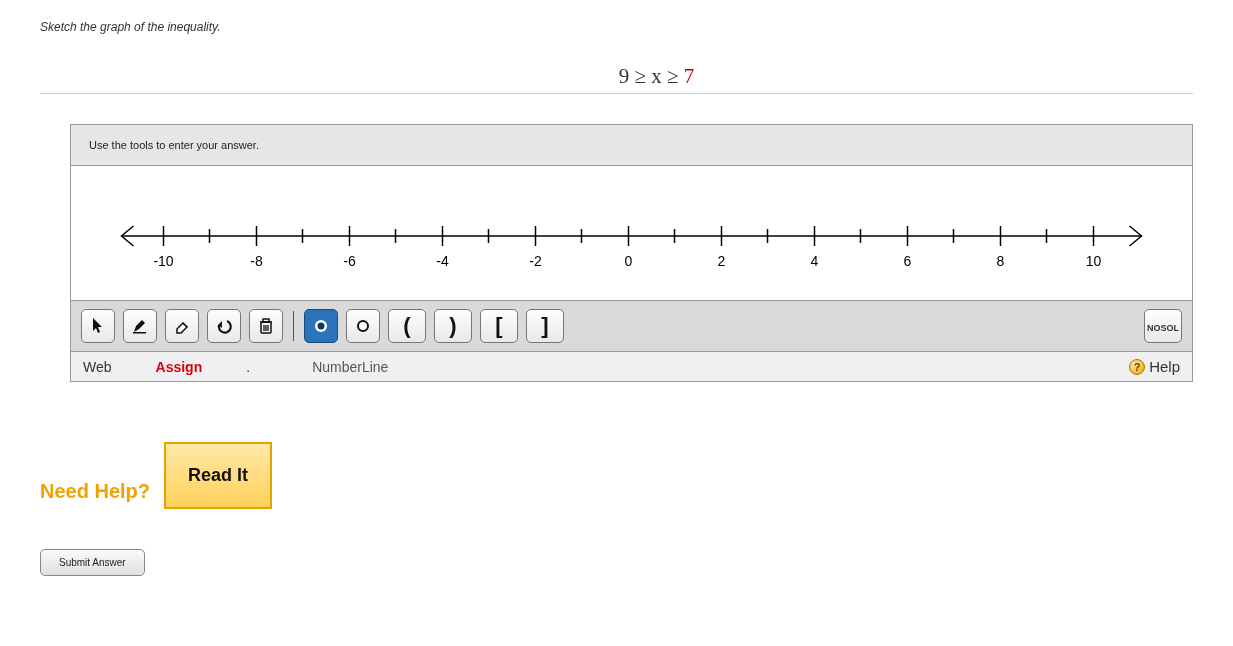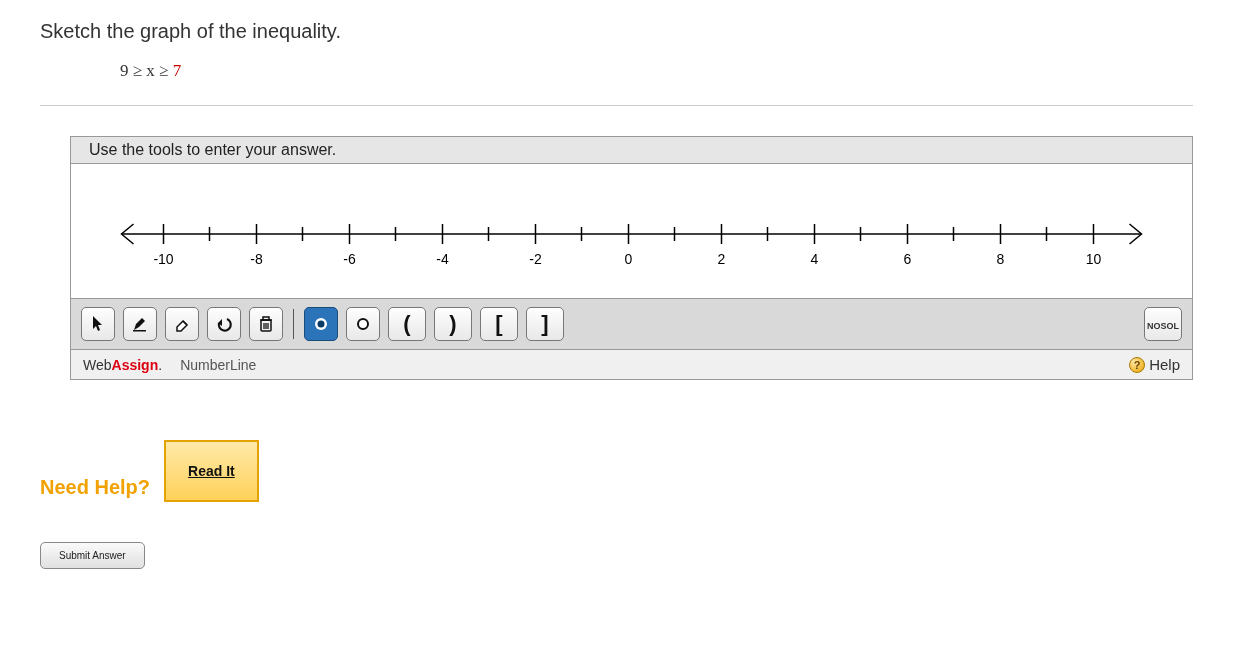--- a/index.html
+++ b/index.html
@@ -5,48 +5,50 @@
   * { box-sizing: border-box; }
   body {
     margin: 0;
     font-family: Verdana, Arial, sans-serif;
     font-size: 14px;
     color: #333;
     background: #fff;
     padding: 20px 40px;
   }
   .prompt {
-    font-size: 20px;
+    font-size: 12px;
     color: #333;
-    margin-bottom: 18px;
+    margin-bottom: 30px;
+    font-style: italic;
   }
   .inequality {
     font-family: "Times New Roman", serif;
-    font-size: 17px;
+    font-size: 21px;
     margin-left: 80px;
-    margin-bottom: 24px;
+    margin-bottom: 4px;
+    text-align: center;
   }
   .inequality .red { color: #c00; }
   .outer-box {
     border: 1px solid #ccc;
     border-left: none;
     border-right: none;
     border-bottom: none;
     padding: 30px 0 30px 30px;
     margin-bottom: 30px;
   }
   .widget {
     border: 1px solid #999;
     background: #fff;
   }
   .widget-header {
     background: #e6e6e6;
     border-bottom: 1px solid #999;
-    padding: 4px 18px;
-    font-size: 16px;
+    padding: 14px 18px;
+    font-size: 11px;
     color: #222;
   }
   .canvas-area {
     padding: 40px 30px 20px 30px;
     position: relative;
     height: 134px;
   }
   .numberline-svg { width: 100%; height: 80px; display: block; }
   .toolbar {
     background: #d9d9d9;
@@ -91,20 +93,21 @@
     padding-top: 4px;
   }
   .spacer { flex: 1; }
   .brand-bar {
     border-top: 1px solid #999;
     background: #f0f0f0;
     padding: 6px 12px;
     display: flex;
     align-items: center;
     font-size: 14px;
+    gap: 44px;
   }
   .brand-bar .web { color: #333; }
   .brand-bar .assign { color: #d01; font-weight: bold; }
   .brand-bar .nl { color: #555; margin-left: 18px; }
   .help-link {
     margin-left: auto;
     display: flex;
     align-items: center;
     gap: 4px;
     color: #333;
@@ -119,25 +122,24 @@
   .need-help {
     color: #f1a100;
     font-weight: bold;
     font-size: 20px;
     margin-top: 32px;
   }
   .read-it {
     background: linear-gradient(#ffe9a8,#ffd15a);
     border: 2px solid #e4a300;
     padding: 21px 22px;
-    font-size: 14px;
+    font-size: 18px;
     font-weight: bold;
     color: #111;
     cursor: pointer;
-    text-decoration: underline;
   }
   .submit-btn {
     background: linear-gradient(#fafafa,#e0e0e0);
     border: 1px solid #888;
     border-radius: 5px;
     padding: 7px 18px;
     font-size: 10px;
     color: #222;
     cursor: pointer;
   }

